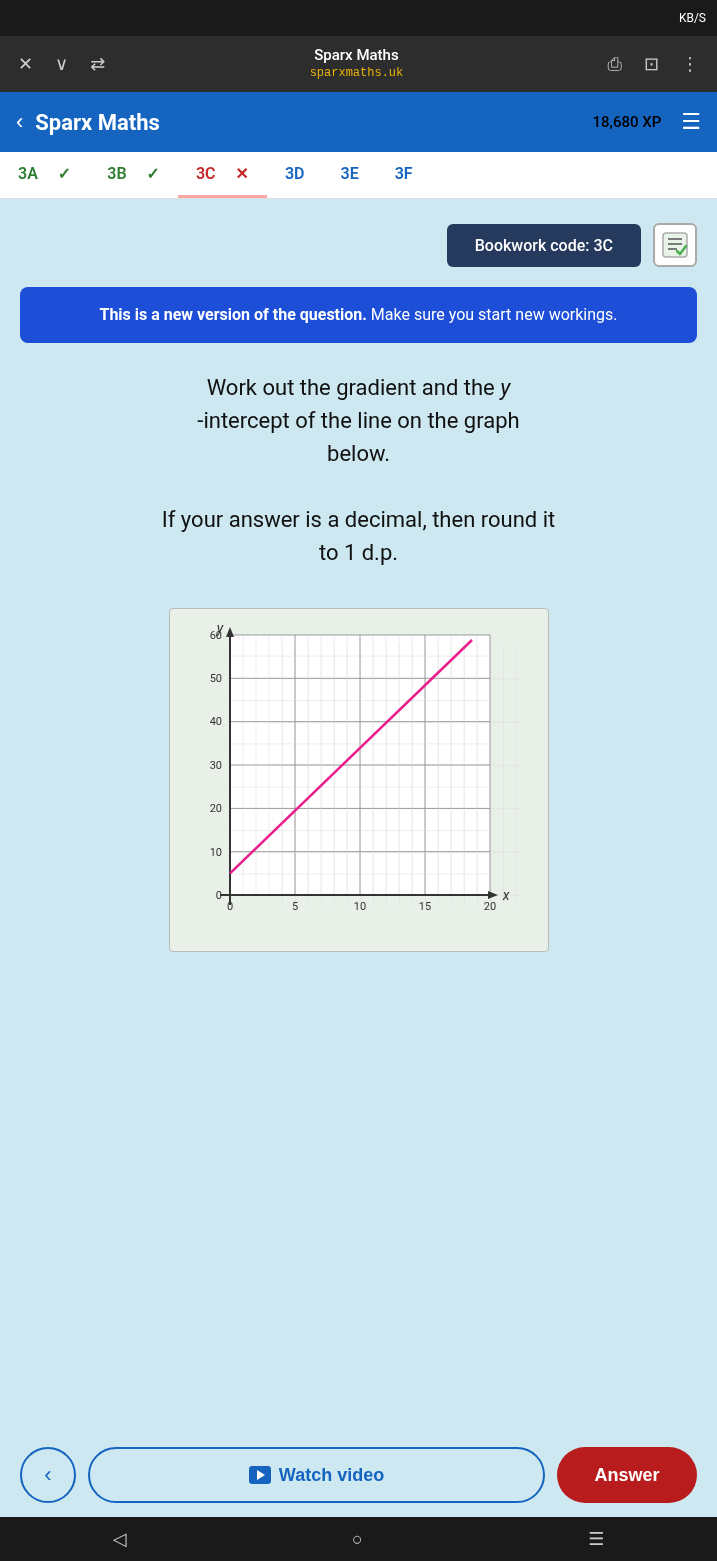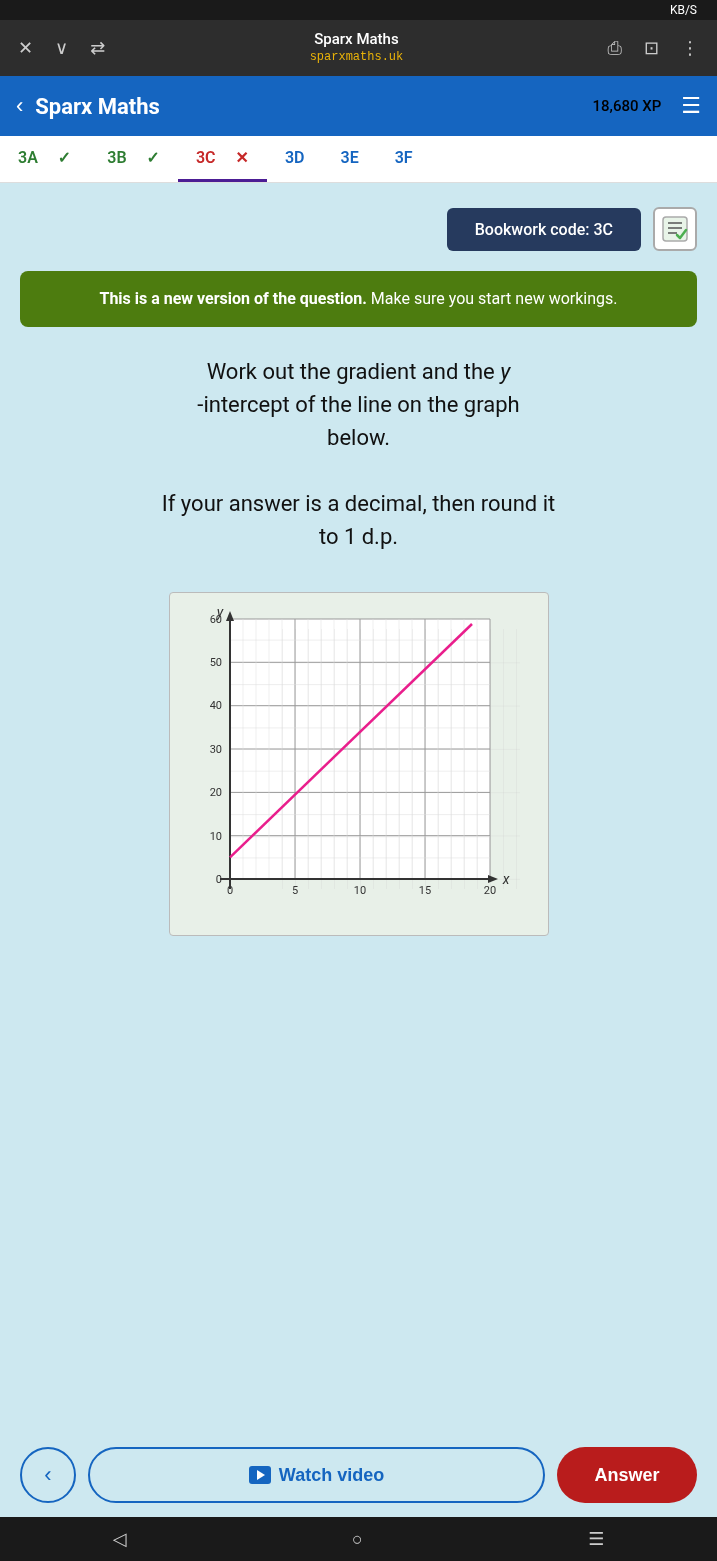--- a/index.html
+++ b/index.html
@@ -8,25 +8,25 @@
       width: 717px;
       min-height: 1561px;
       font-family: -apple-system, BlinkMacSystemFont, 'Segoe UI', Roboto, sans-serif;
       background: #000;
       overflow-x: hidden;
     }
 
     
     .status-bar {
       background: #1a1a1a;
-      height: 20px;
+      height: 36px;
       display: flex;
       align-items: center;
       justify-content: flex-end;
-      padding: 0 20px;
+      padding: 0 11px;
     }
     .status-bar-text {
       color: #fff;
       font-size: 12px;
     }
 
     
     .browser-chrome {
       background: #2d2d2d;
       height: 56px;
@@ -125,21 +125,21 @@
     }
     .tab-item.done {
       color: #2e7d32;
       border-bottom-color: transparent;
     }
     .tab-item.done .tab-check {
       color: #2e7d32;
     }
     .tab-item.active-error {
       color: #c62828;
-      border-bottom: 3px solid #4c1d95;
+      border-bottom: 3px solid #fca5a5;
     }
     .tab-item.active-error .tab-x {
       color: #c62828;
     }
     .tab-item.inactive {
       color: #1565c0;
     }
 
     
     .main-content {
@@ -171,21 +171,21 @@
       border-radius: 6px;
       background: #fff;
       display: flex;
       align-items: center;
       justify-content: center;
       font-size: 22px;
     }
 
     
     .notice-box {
-      background: #4d7c0f;
+      background: #1d4ed8;
       color: #fff;
       padding: 16px 20px;
       border-radius: 8px;
       text-align: center;
       font-size: 16px;
       line-height: 1.5;
       margin-bottom: 28px;
     }
     .notice-box strong {
       font-weight: 700;

